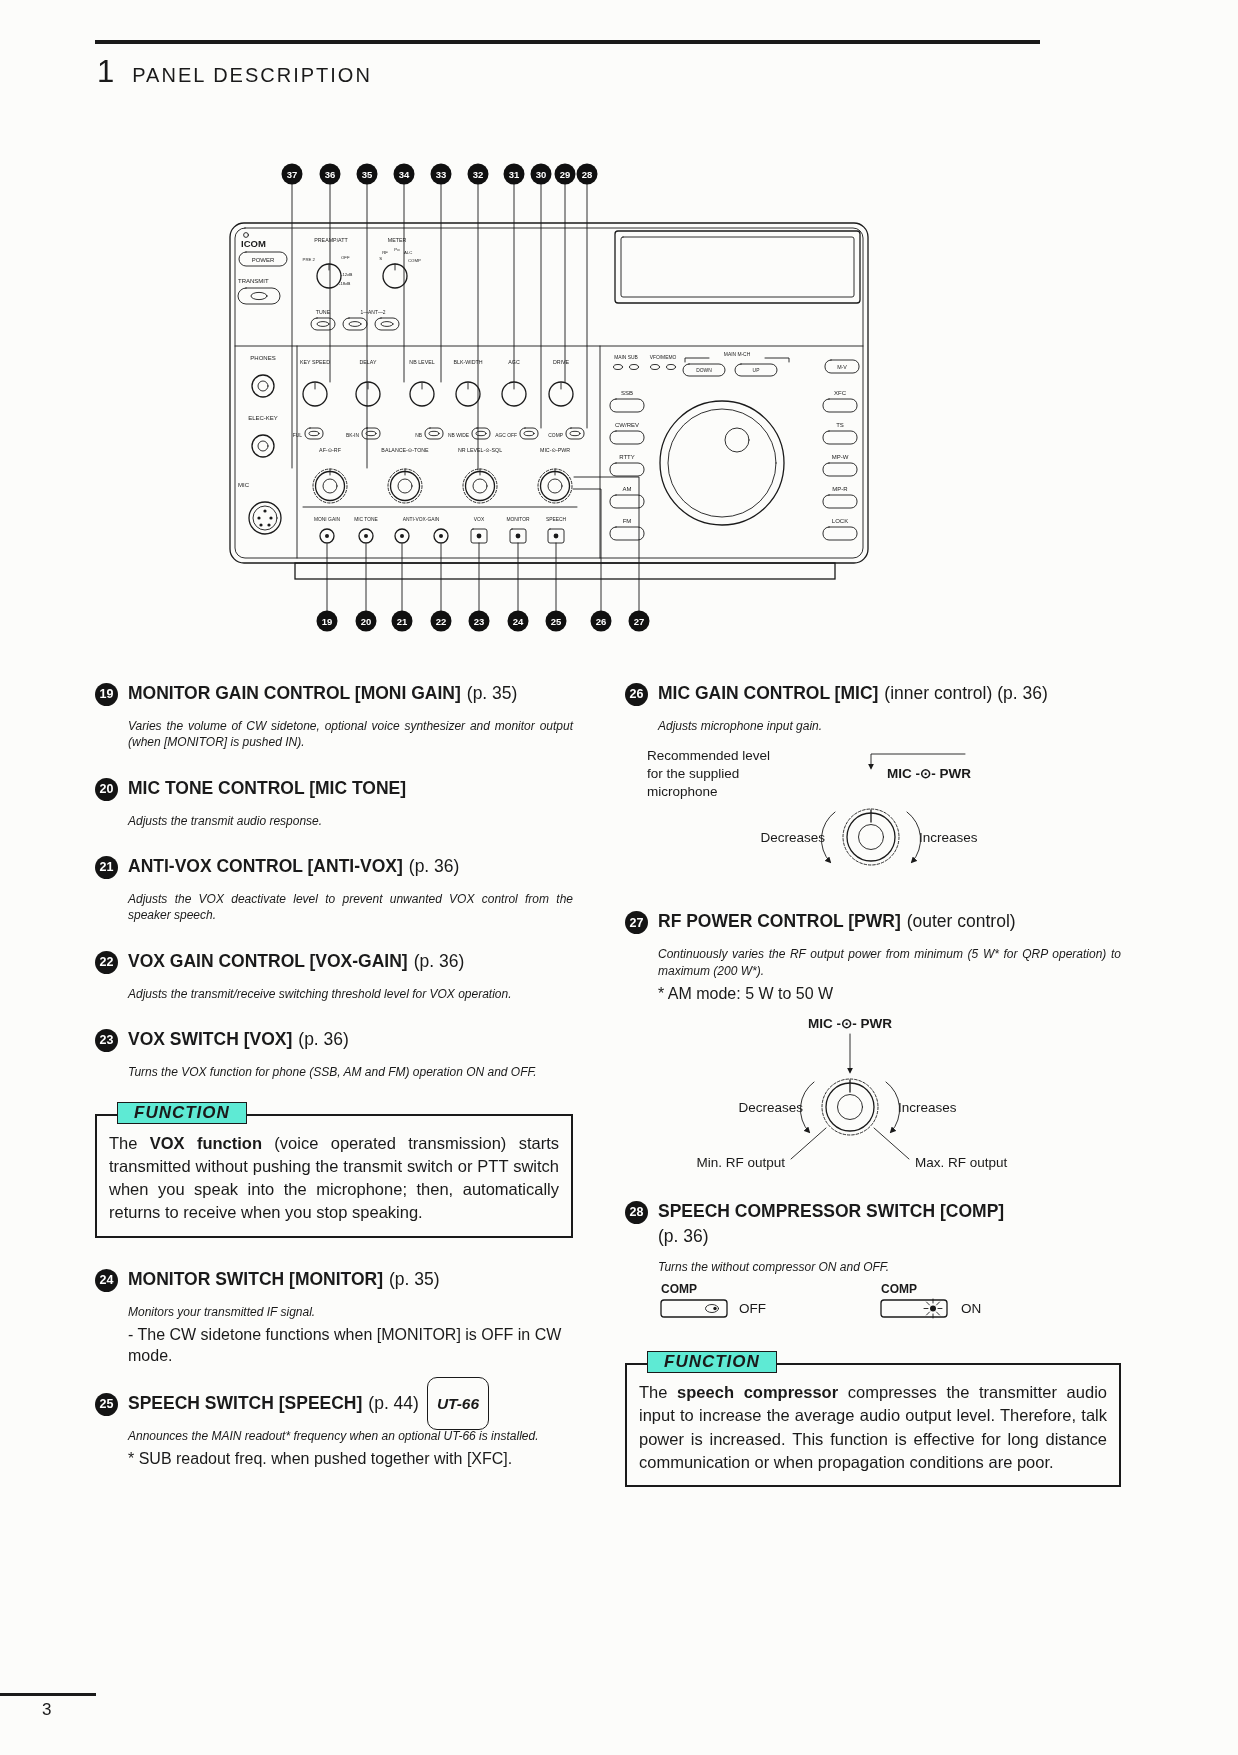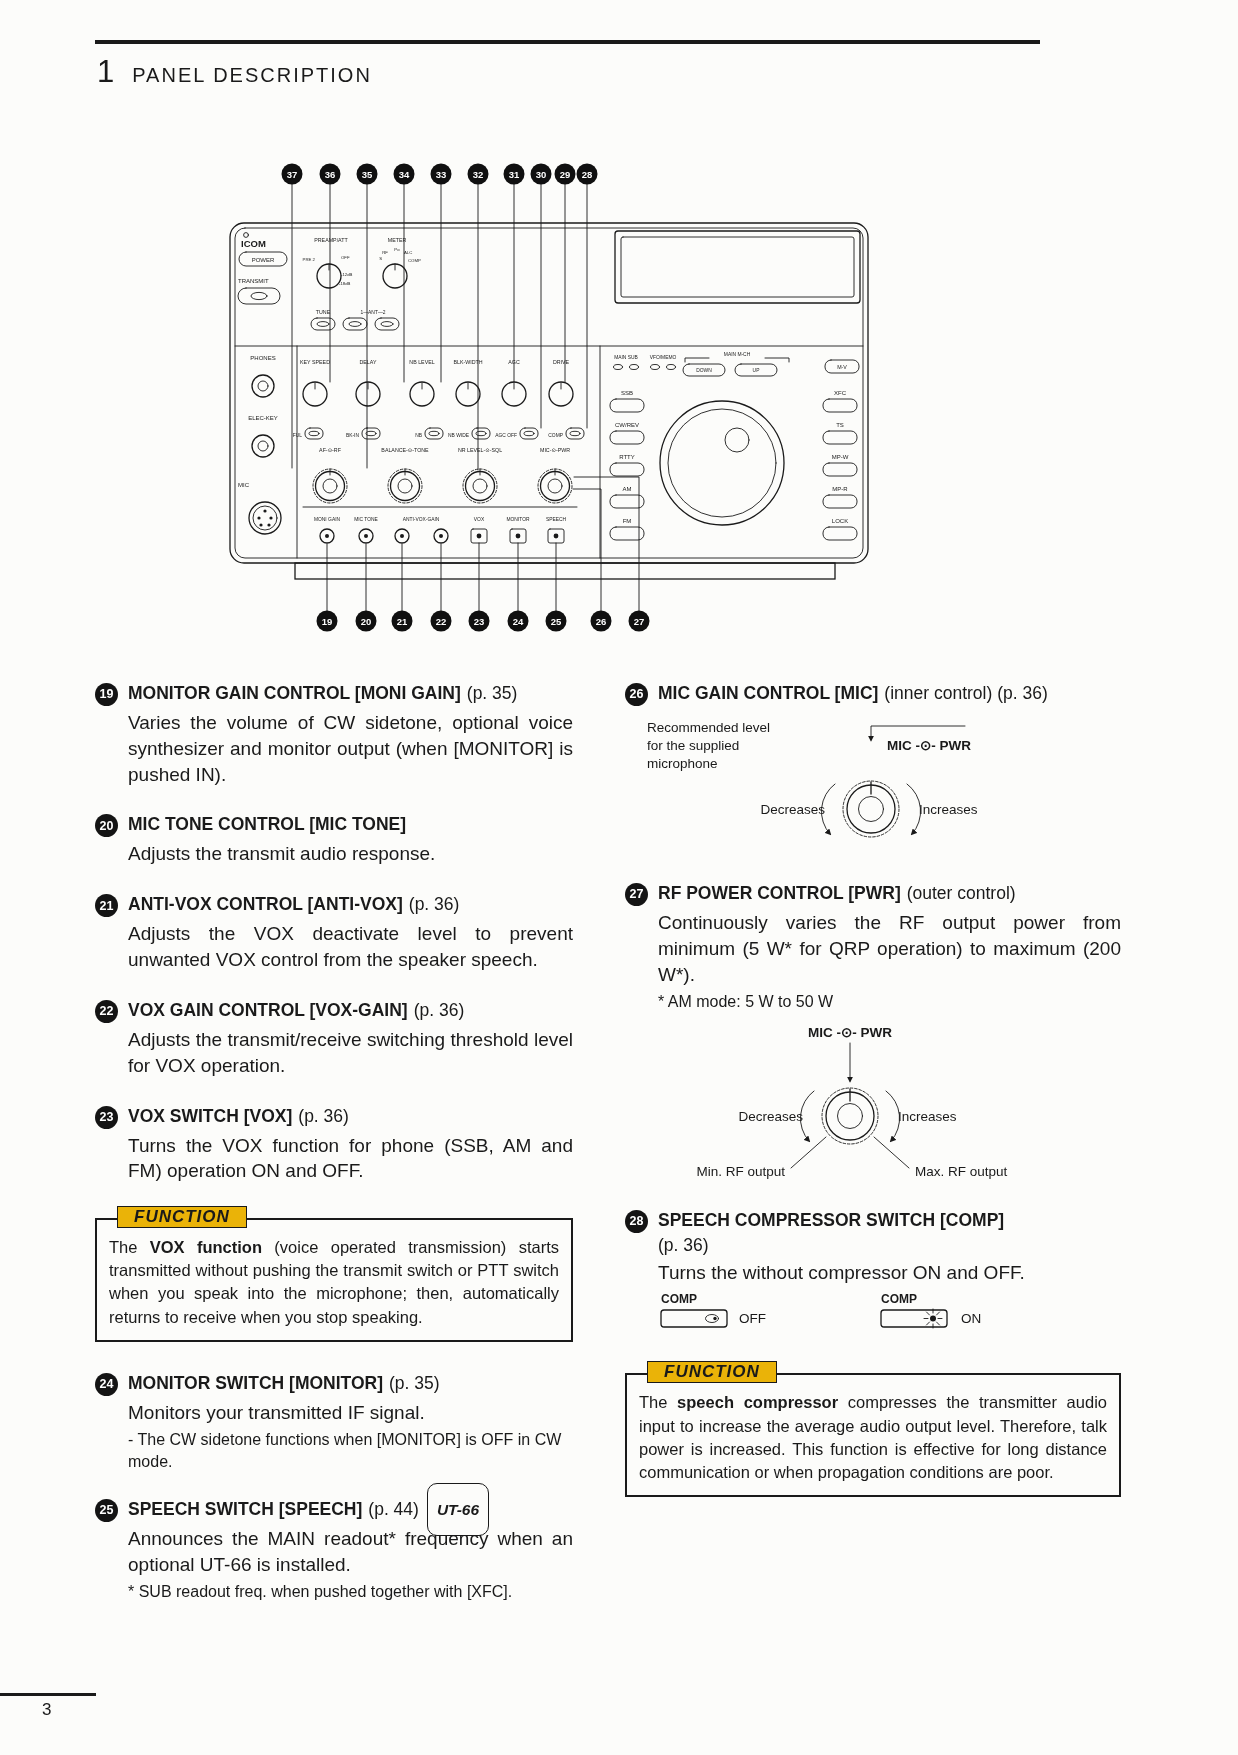--- a/index.html
+++ b/index.html
@@ -26,26 +26,26 @@
     flex:0 0 auto; width:23px; height:23px; border-radius:50%; background:#141414;
     color:#fff; font-size:12.5px; font-weight:700;
     display:flex; align-items:center; justify-content:center; margin-top:1px;
   }
   .sfx { font-weight:400; margin-left:6px; }
   .ut-tag {
     font-weight:600; font-style:italic; font-size:15.5px;
     border:1.8px solid #1a1a1a; border-radius:10px; padding:17px 9px; margin-left:8px;
   }
   .item-sub { margin:2px 0 0 33px; font-size:17.5px; }
-  .item-body { margin:4px 0 0 33px; font-size:19px; line-height:1.36; text-align:justify; }
+  .item-body { margin:12px 0 0 33px; font-size:12px; line-height:1.36; text-align:justify;font-style:italic; }
   .item-note { margin:4px 0 0 33px; font-size:16px; line-height:1.32; }
 
   .fn-box { position:relative; border:2.6px solid #1a1a1a; padding:16px 12px 11px; margin:34px 0 30px; }
   .fn-label {
-    position:absolute; top:-14px; left:20px; background:#eab308;
+    position:absolute; top:-14px; left:20px; background:#5eead4;
     border:1.8px solid #1a1a1a; padding:0 16px;
     font-style:italic; font-weight:600; font-size:17px; letter-spacing:1px;
   }
   .fn-text { font-size:16.5px; line-height:1.4; text-align:justify; }
   .fn-text b { font-weight:700; }
 
   .inline-diagram { margin:6px 0 14px 10px; }
   .comp-row { display:flex; gap:70px; margin:6px 0 10px 30px; }
 
   .footer-rule { position:absolute; left:0; top:1693px; width:96px; height:3px; background:#1a1a1a; }
@@ -424,20 +424,21 @@
 
     </div>
 
     <div class="col-right">
 
       <div class="item" style="margin-bottom:8px;">
         <div class="item-head">
           <span class="num">26</span>
           <span><b>MIC GAIN CONTROL [MIC]</b><span class="sfx">(inner control) (p. 36)</span></span>
         </div>
+        <p class="item-body">Adjusts microphone input gain.</p>
       </div>
 
       <div class="inline-diagram">
         <svg width="430" height="150" viewBox="0 0 430 150">
           <defs>
             <marker id="ah1" markerWidth="7" markerHeight="7" refX="5" refY="3.5" orient="auto">
               <path d="M0,0 L7,3.5 L0,7 z" fill="#1a1a1a"></path>
             </marker>
           </defs>
           <text class="dt" x="12" y="18">Recommended level</text>

